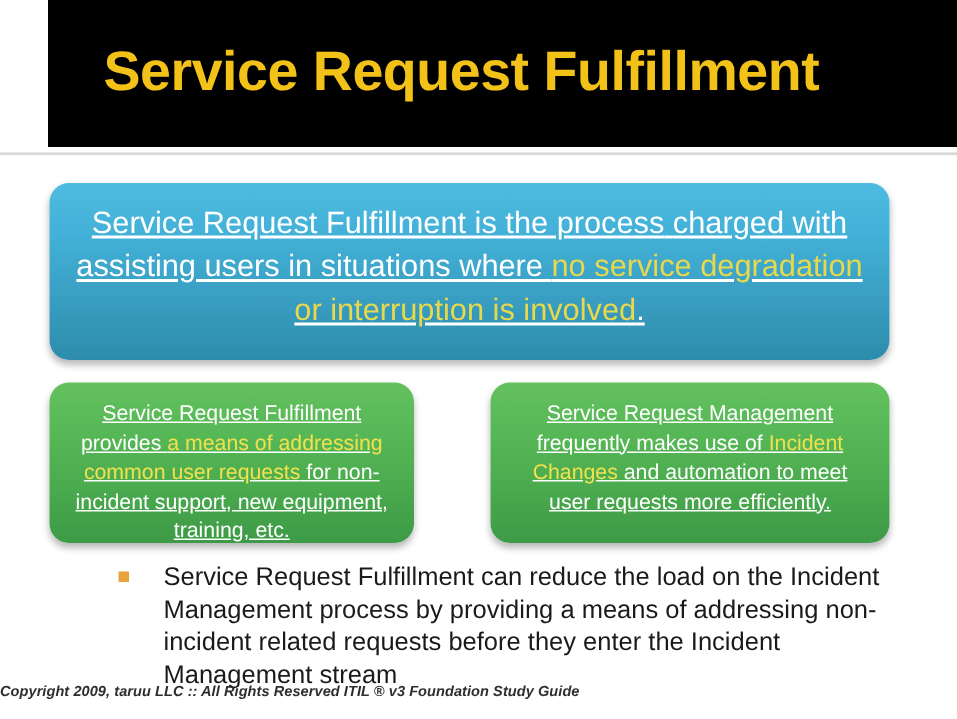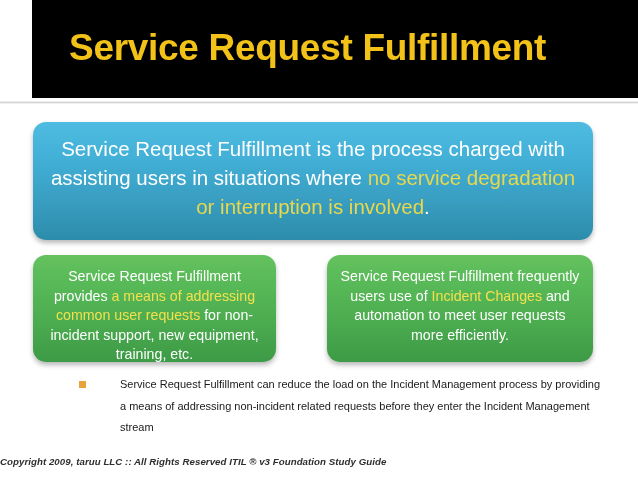--- a/index.html
+++ b/index.html
@@ -48,20 +48,21 @@
   }
 
   
   .callout {
     position: absolute;
     box-sizing: border-box;
     border-radius: 13px;
     color: #ffffff;
     text-align: center;
     box-shadow: 0 3px 5px rgba(0,0,0,0.28);
+    text-decoration: underline;
   }
 
   #blue-box {
     left: 33px;
     top: 122px;
     width: 560px;
     height: 118px;
     padding: 12px 14px 0 14px;
     background: linear-gradient(to bottom, #4fbbe0 0%, #43b1d8 28%, #3aa0c4 62%, #2d8cab 100%);
     font-size: 20.5px;
@@ -96,22 +97,22 @@
     align-items: flex-start;
   }
   #bullet-marker {
     width: 7px;
     height: 7px;
     background: #e8a33d;
     margin-top: 7px;
     flex: 0 0 auto;
   }
   #bullet-text {
-    margin-left: 34px;
-    font-size: 11px;
+    margin-left: 23px;
+    font-size: 17px;
     line-height: 21.5px;
     color: #1a1a1a;
   }
 
   
   #footer {
     position: absolute;
     left: 0;
     top: 456px;
     width: 638px;
@@ -137,21 +138,21 @@
     <span>Service Request Fulfillment is the process</span>
     <span>charged with assisting users in situations where</span>
     <span class="accent-yellow">no service degradation or interruption is involved</span><span>.</span>
   </div>
 
   <div id="green-box-left" class="callout green-box">
     <span>Service Request Fulfillment provides </span><span class="accent-yellow-green">a means of addressing common user requests</span><span> for non-incident support, new equipment, training, etc.</span>
   </div>
 
   <div id="green-box-right" class="callout green-box">
-    <span>Service Request Fulfillment frequently users use of </span><span class="accent-yellow-green">Incident Changes</span><span> and automation to meet user requests more efficiently.</span>
+    <span>Service Request Management frequently makes use of </span><span class="accent-yellow-green">Incident Changes</span><span> and automation to meet user requests more efficiently.</span>
   </div>
 
   <div id="bullet-row">
     <span id="bullet-marker"></span>
     <span id="bullet-text">Service Request Fulfillment can reduce the load on the Incident Management process by providing a means of addressing non-incident related requests before they enter the Incident Management stream</span>
   </div>
 
   <div id="footer">Copyright 2009, taruu LLC :: All Rights Reserved ITIL ® v3 Foundation Study Guide</div>
 
 </div>

